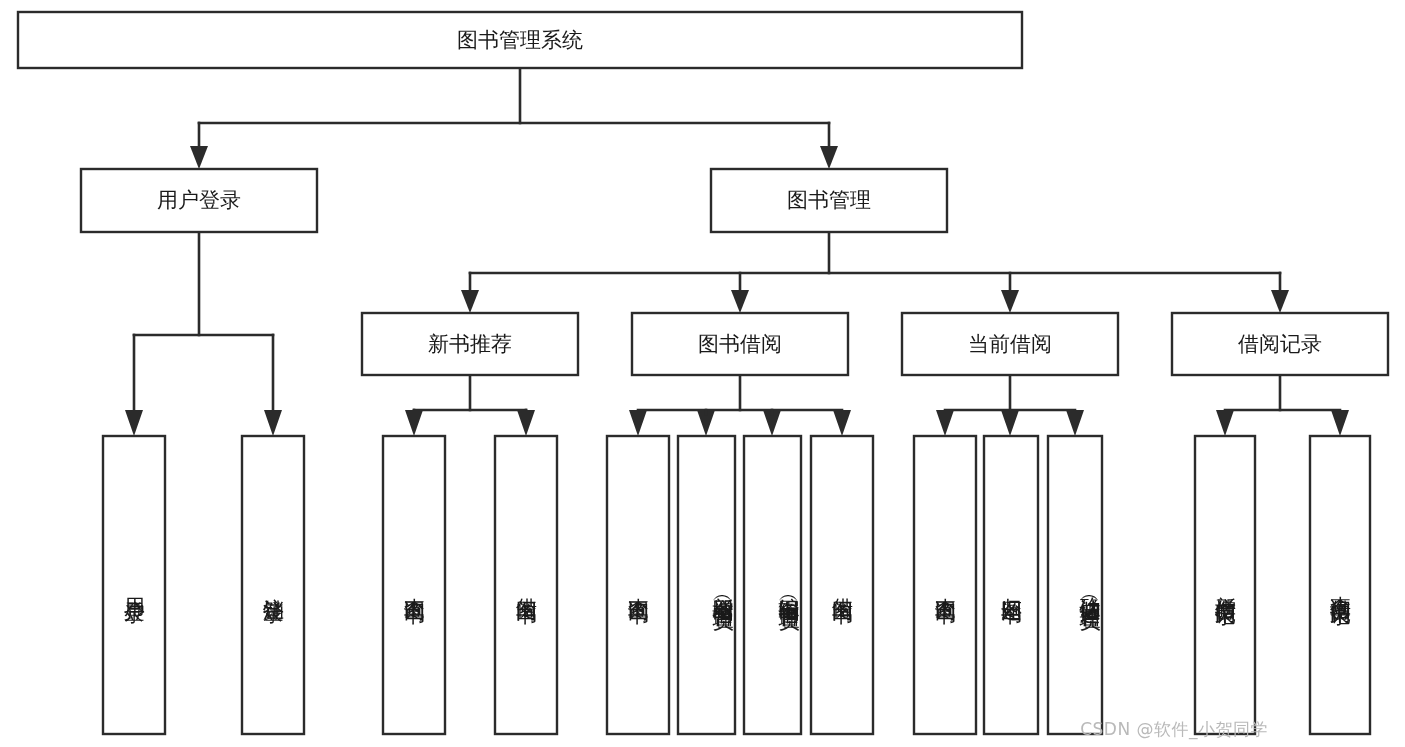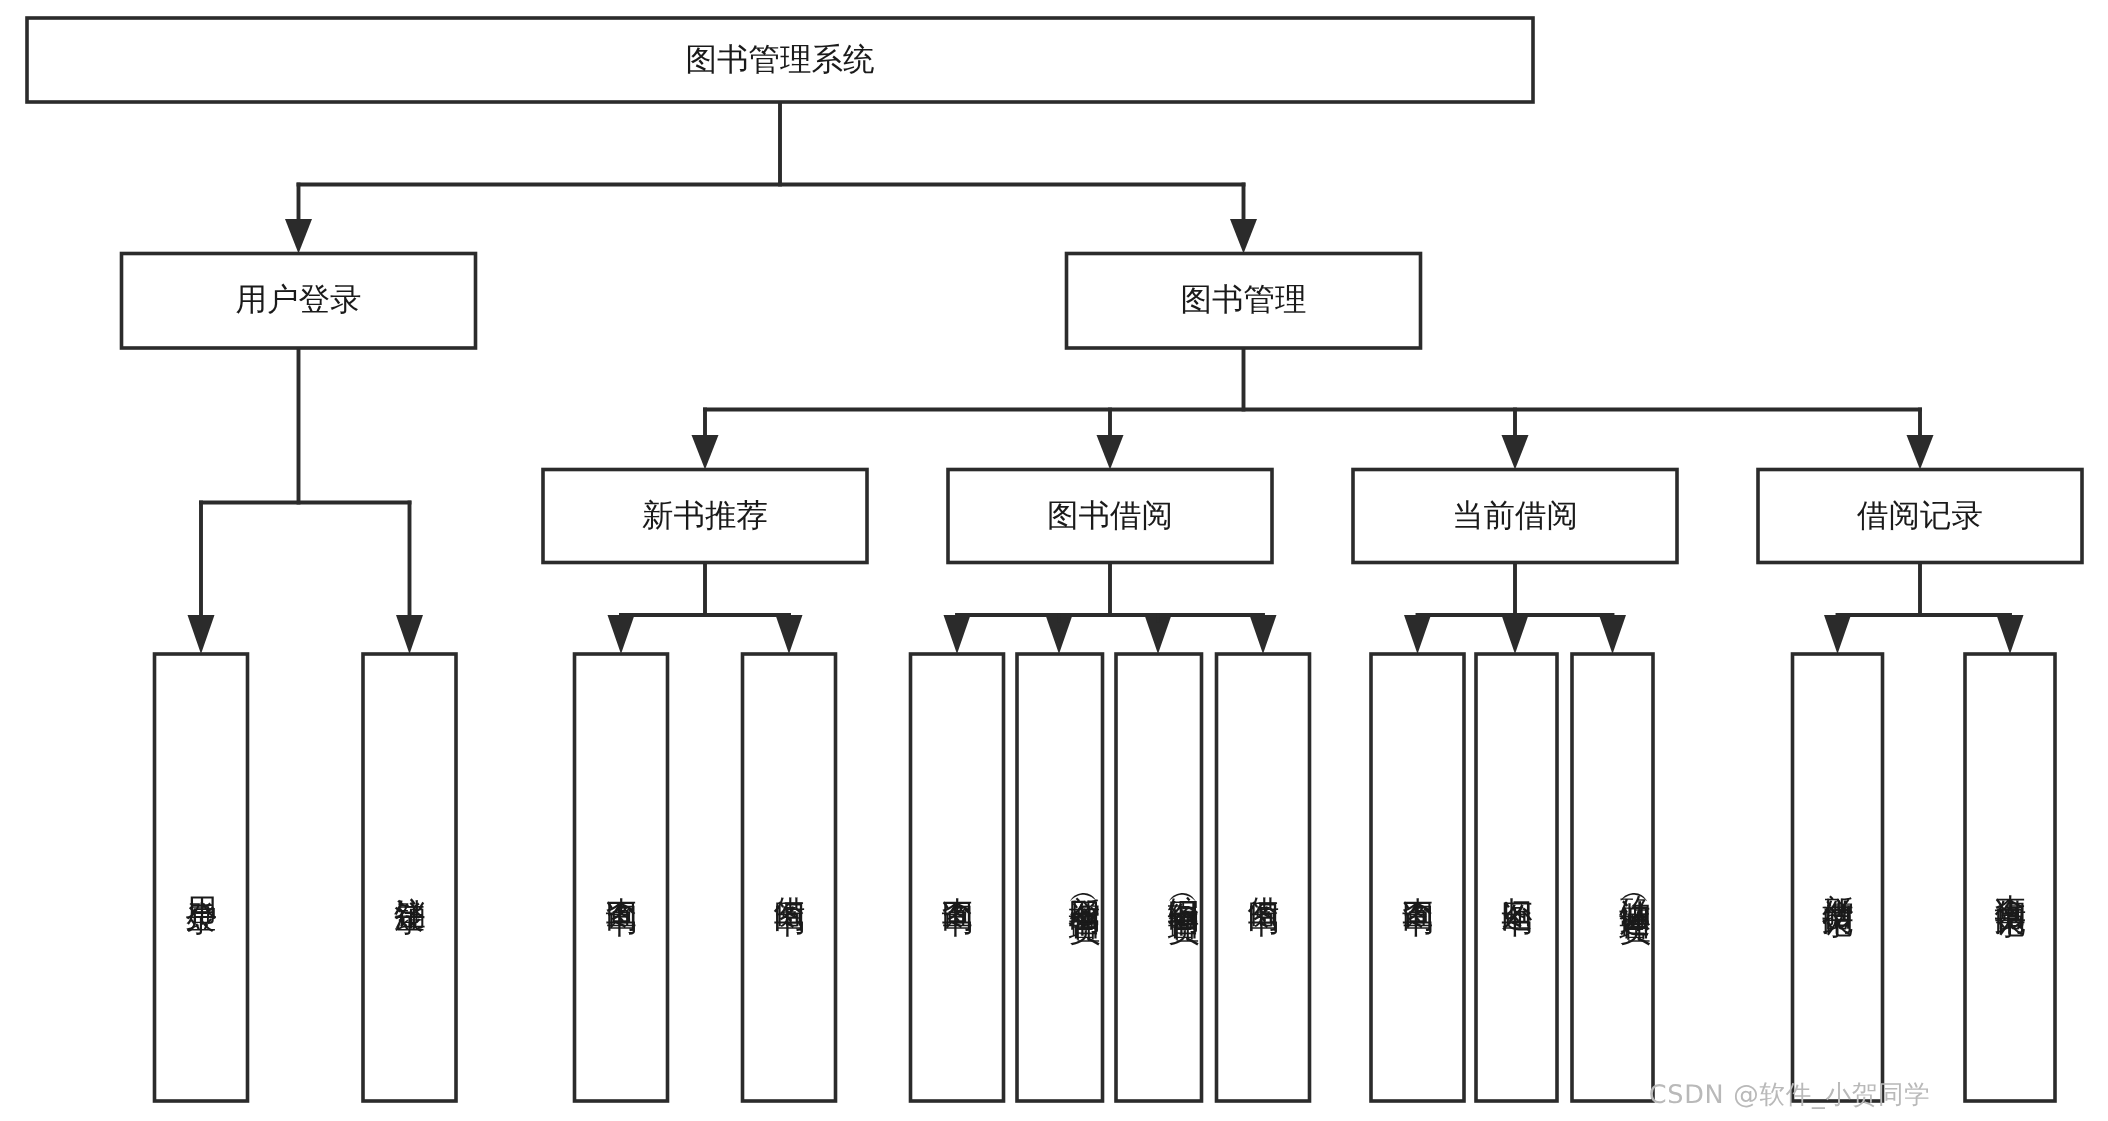--- a/index.html
+++ b/index.html
@@ -60,21 +60,21 @@
     letter-spacing: 2px;
     white-space: nowrap;
     display: flex;
     align-items: center;
     justify-content: center;
     text-align: center;
     pointer-events: none;
   }
   .watermark {
     position: absolute;
-    right: 4px;
+    right: 23px;
     bottom: 6px;
     font-family: "DejaVu Sans", "Liberation Sans", sans-serif;
     font-size: 17px;
     color: #b9b9b9;
     white-space: nowrap;
     letter-spacing: 0.5px;
   }
 </style>
 </head>
 <body>

